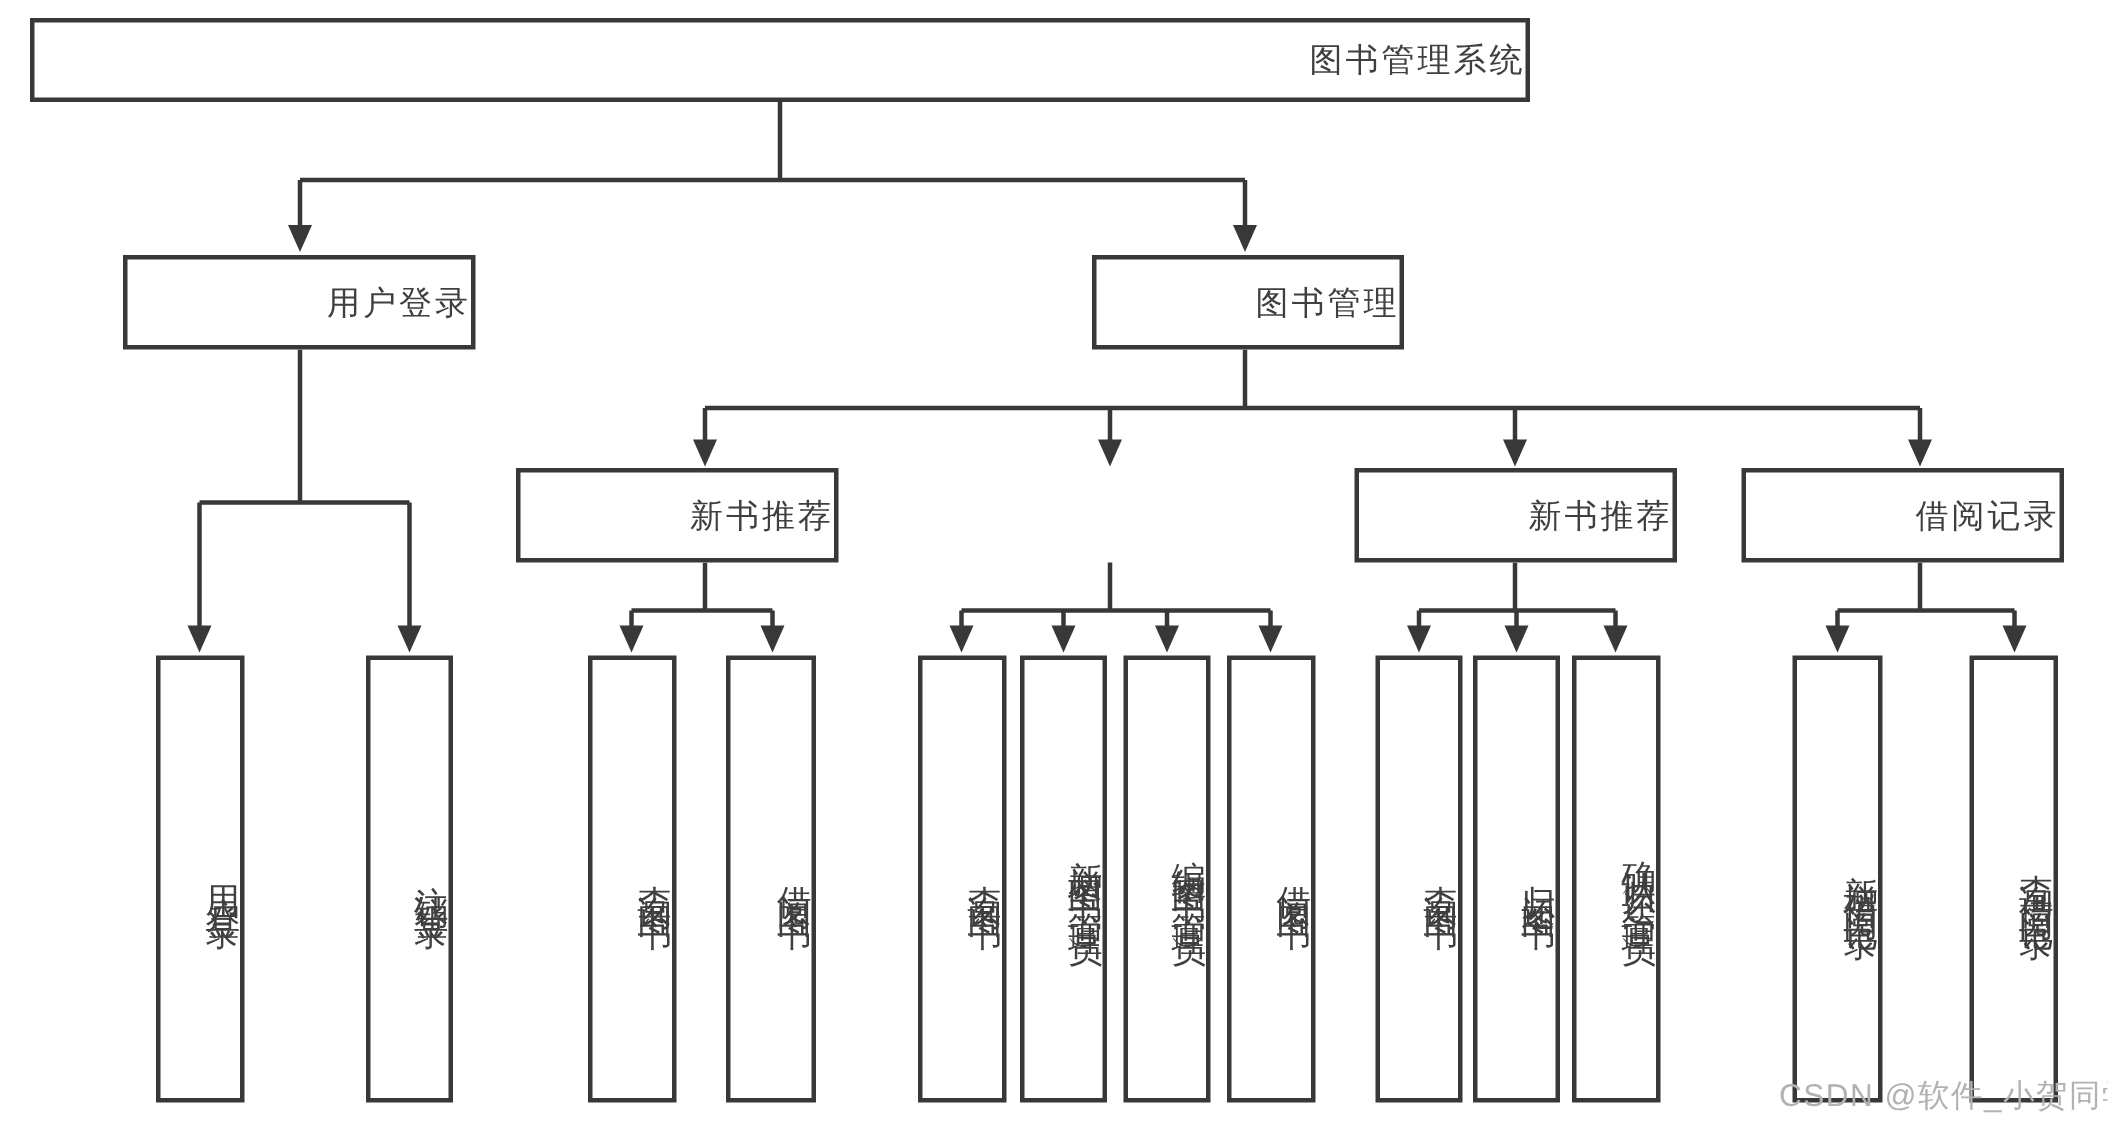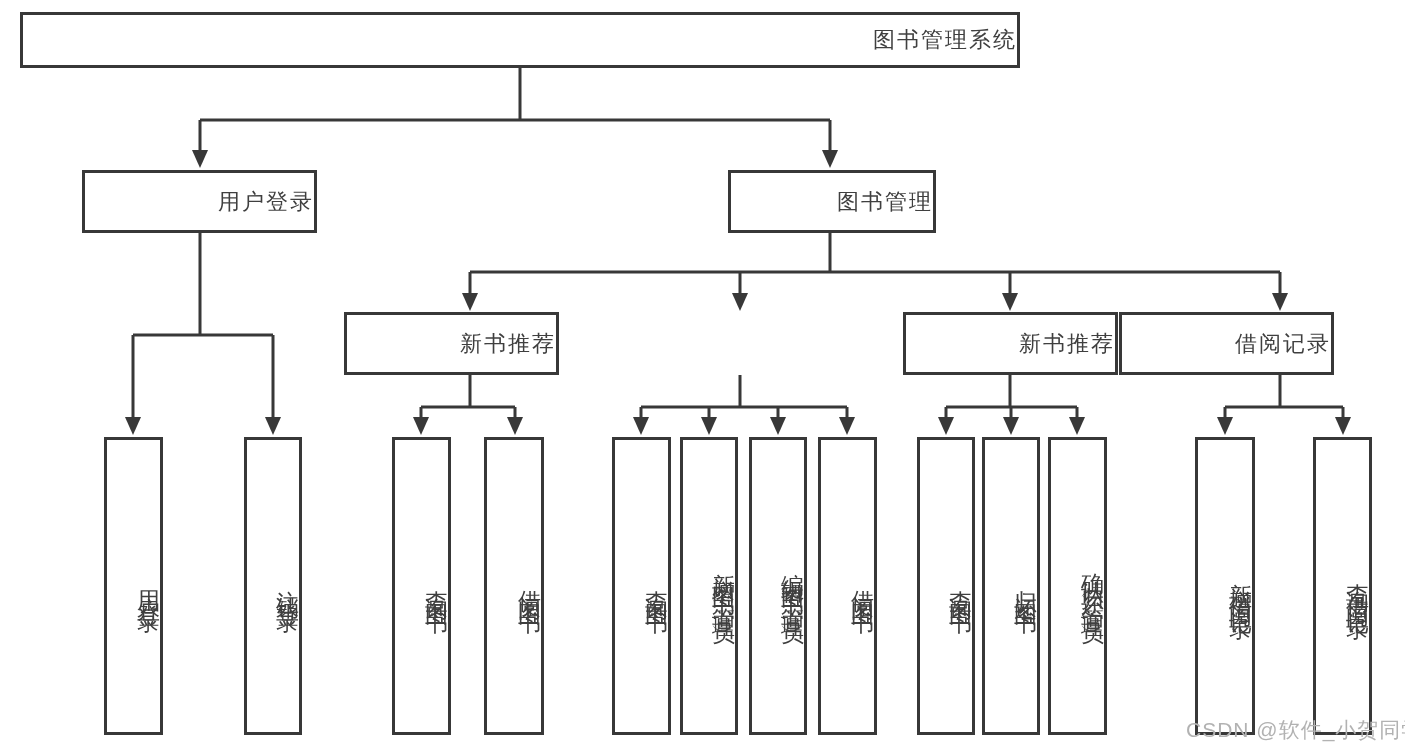--- a/index.html
+++ b/index.html
@@ -124,21 +124,21 @@
   <div class="node" style="left:728px;top:170px;width:208px;height:63px">
     <span>图书管理</span>
   </div>
 
   <div class="node" style="left:344px;top:312px;width:215px;height:63px">
     <span>新书推荐</span>
   </div>
   <div class="node" style="left:903px;top:312px;width:215px;height:63px">
     <span>新书推荐</span>
   </div>
-  <div class="node" style="left:1119px;top:312px;width:215px;height:63px">
+  <div class="node" style="left:1161px;top:312px;width:215px;height:63px">
     <span>借阅记录</span>
   </div>
 
   <div class="node v" style="left:104px;top:437px;width:59px;height:298px">
     <span>用户登录</span>
   </div>
   <div class="node v" style="left:244px;top:437px;width:58px;height:298px">
     <span>注销登录</span>
   </div>
 

